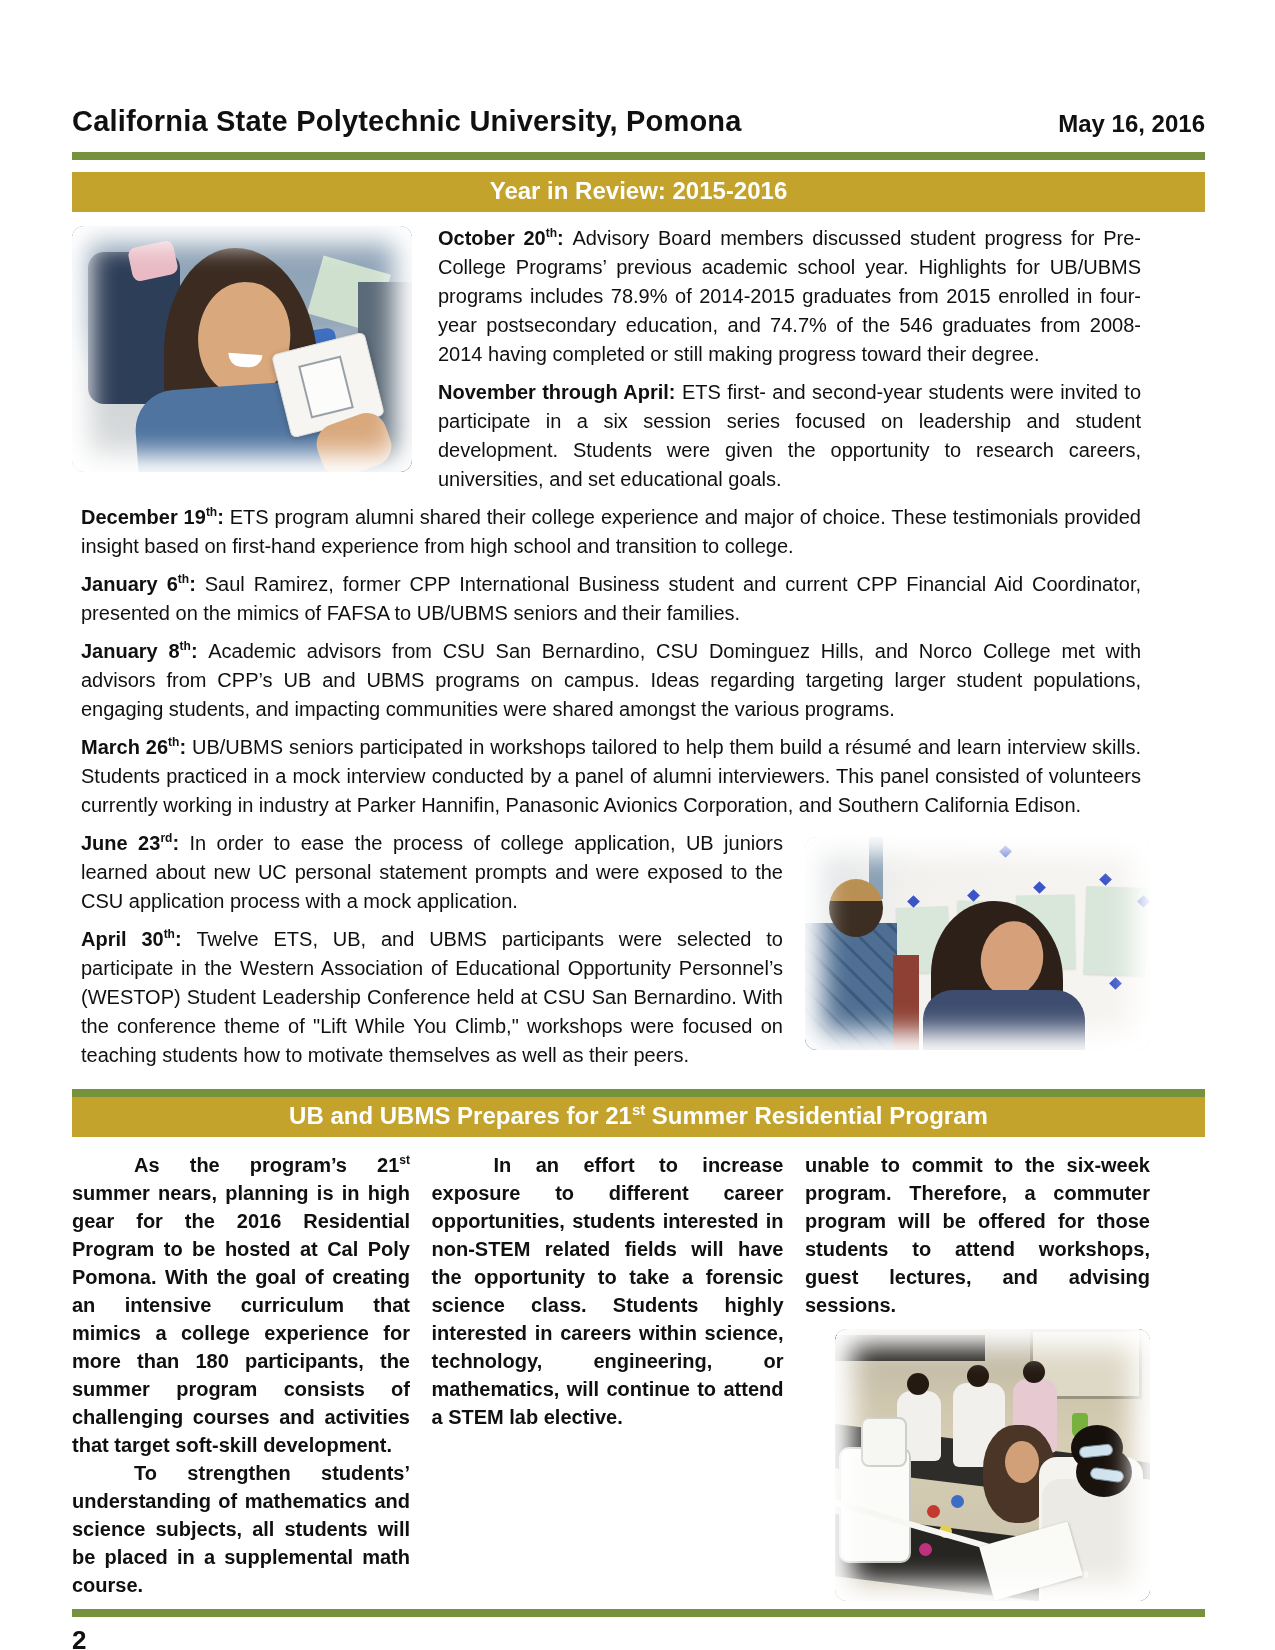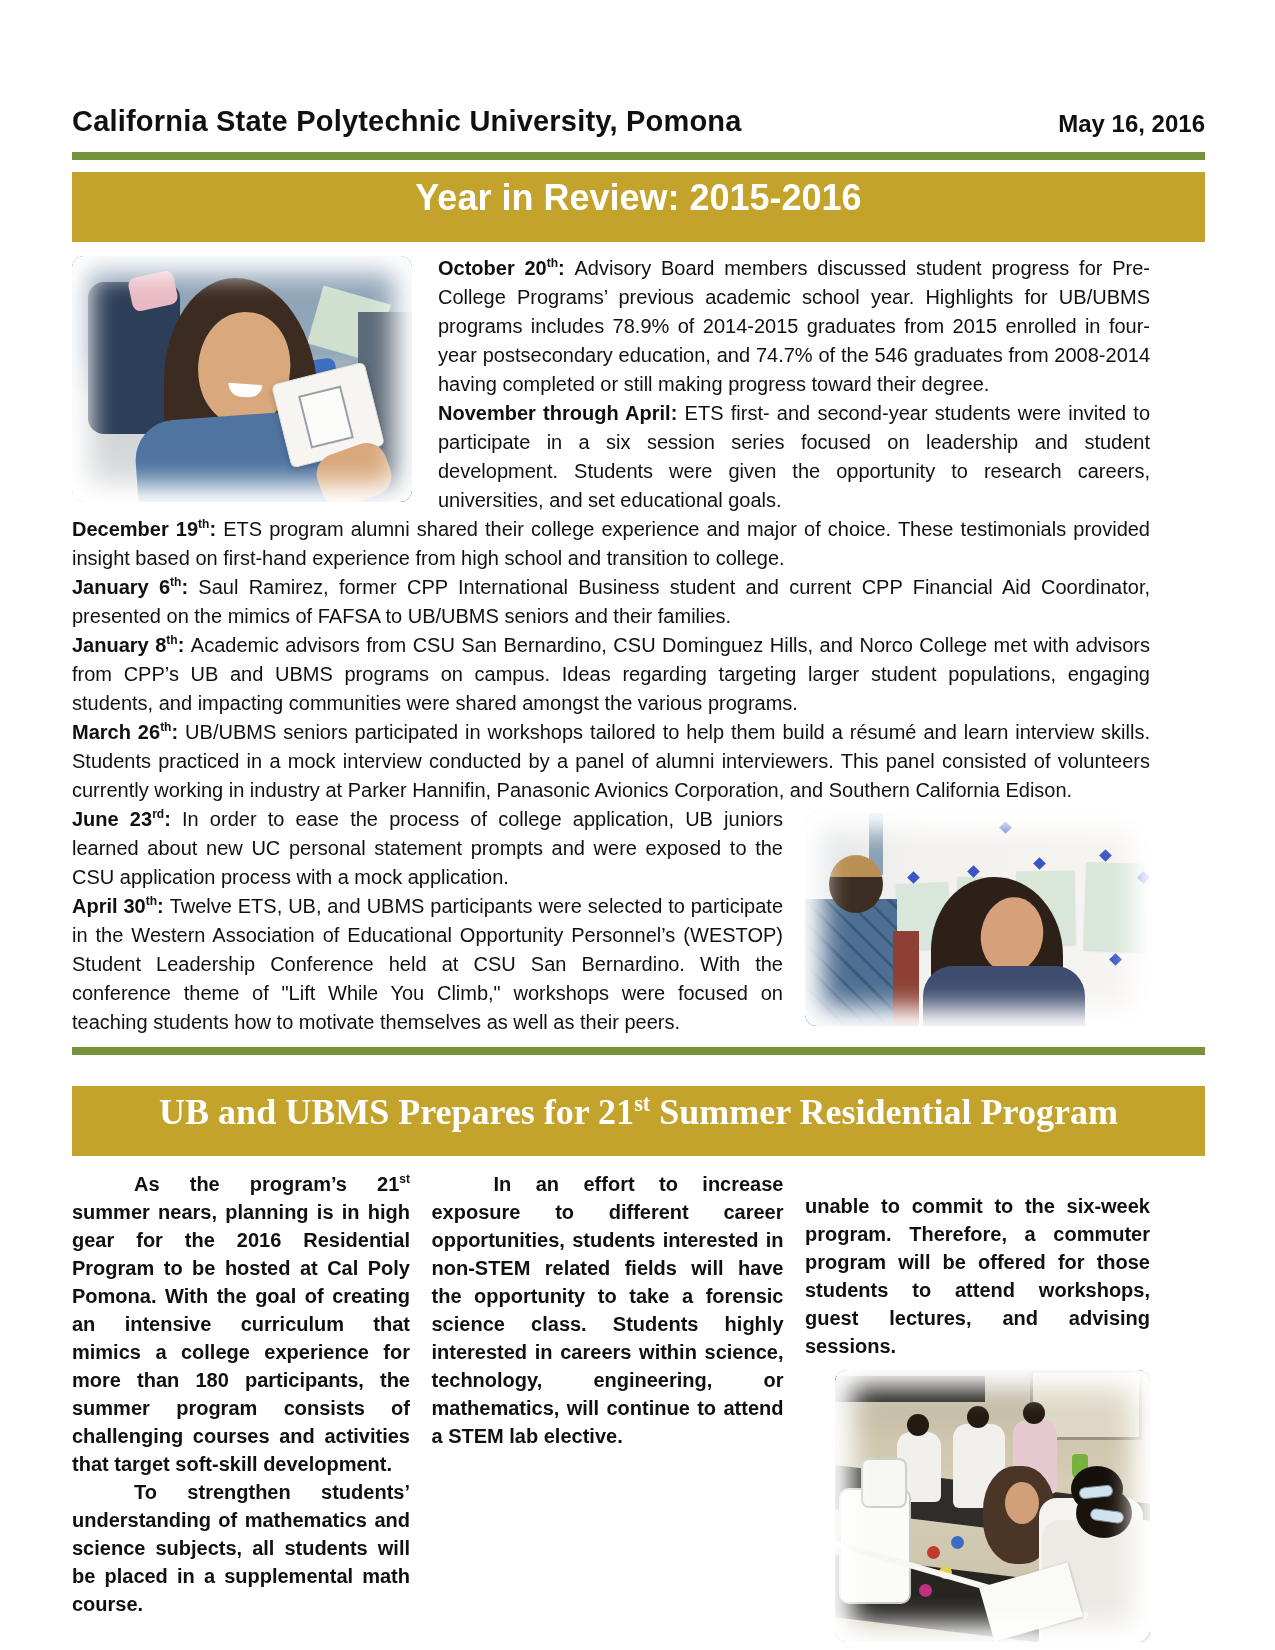--- a/index.html
+++ b/index.html
@@ -11,33 +11,33 @@
   }
   .page{padding:62px 70px 0 72px;}
   .hdr{display:flex;justify-content:space-between;align-items:flex-end;}
   .hdr-left{font-size:29px;font-weight:700;letter-spacing:.2px;}
   .hdr-right{font-size:24px;font-weight:700;margin-top:48px;}
   .rule{height:8px;background:var(--green);margin-top:14px;}
   .rule2{margin-top:10px;}
   .rule3{margin-top:8px;}
   .banner{
     margin-top:12px;background:var(--gold);color:#fff;text-align:center;
-    font-weight:700;font-size:36px;padding:5px 0 23px;
+    font-weight:700;font-size:24px;padding:5px 0 7px;
   }
-  .banner2{margin-top:31px;font-family:Liberation Serif, serif;}
+  .banner2{margin-top:0;}
   .content-text{width:1078px;}
   .yir{margin-top:12px;text-align:justify;font-size:20px;line-height:29px;}
-  .yir p{margin:0;}
+  .yir p{margin:9px;}
   .b{font-weight:700;}
   sup{font-size:60%;line-height:0;vertical-align:super;font-weight:inherit;}
   .banner sup{font-size:62%;}
   .clear{clear:both;}
   .cols{margin-top:14px;display:flex;justify-content:space-between;
         font-size:20px;line-height:28px;text-align:justify;font-weight:bold;}
-  .col1{width:338px;} .col2{width:352px;} .col3{width:345px;margin-top:22px;}
+  .col1{width:338px;} .col2{width:352px;} .col3{width:345px;}
   .cols p{margin:0;}
   .cols p.indent{text-indent:62px;}
   .page-number{font-size:26px;font-weight:700;margin-top:8px;}
 
   
   .photo{position:relative;overflow:hidden;border-radius:12px;}
   .photo::after{content:"";position:absolute;inset:0;border-radius:12px;
     box-shadow:inset 0 0 26px 18px #fff;pointer-events:none;}
   .photo i{display:block;position:absolute;}
   .photo1{float:left;width:340px;height:246px;margin:2px 26px 6px 0;}

